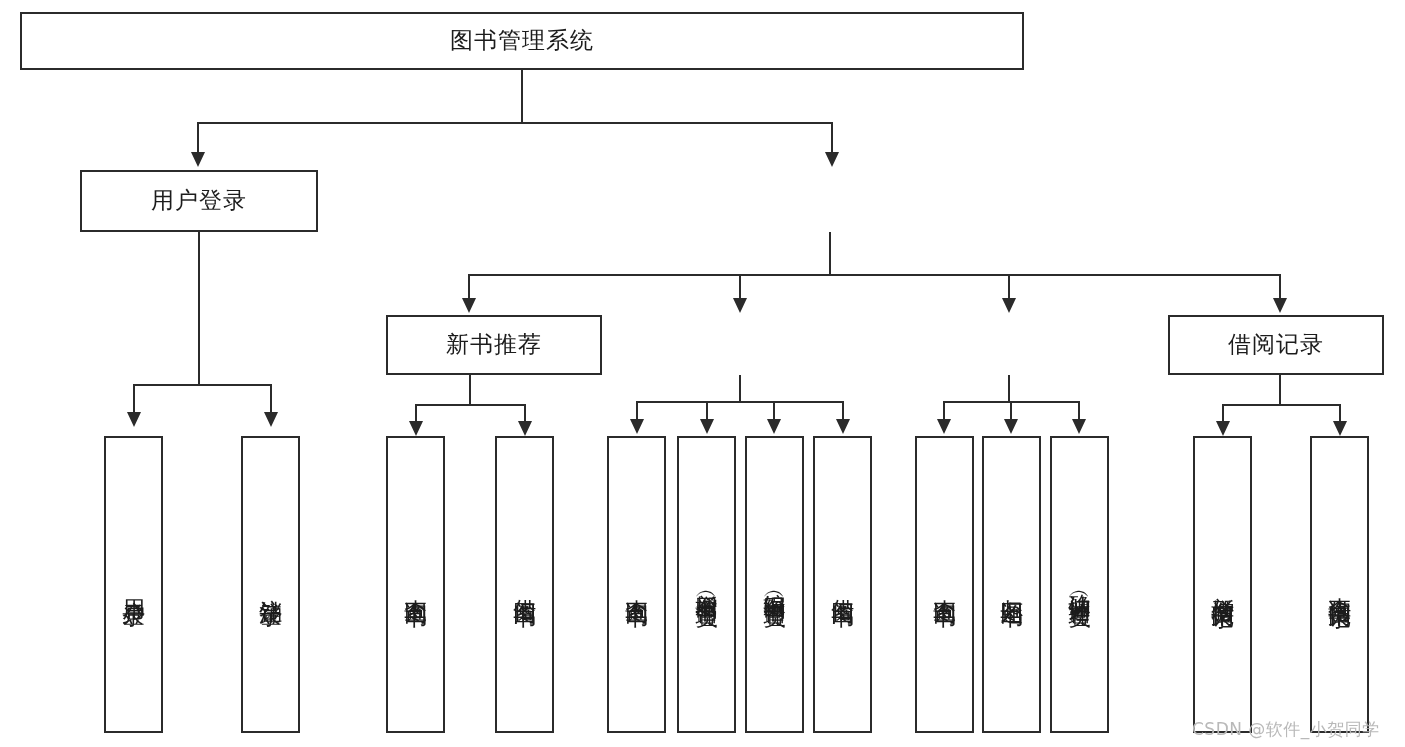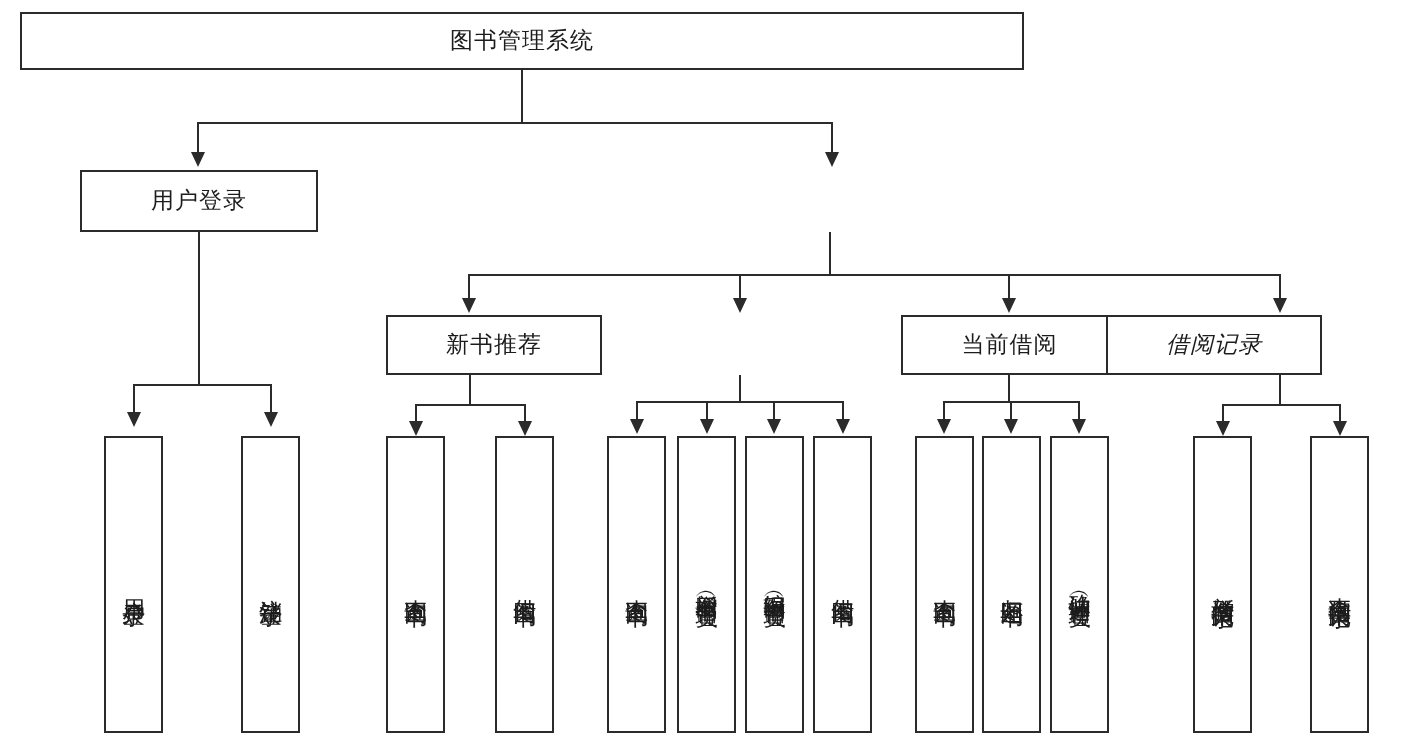--- a/index.html
+++ b/index.html
@@ -139,25 +139,22 @@
   <div class="node horiz" style="left:80px; top:170px; width:238px; height:62px;">
     <span>用户登录</span>
   </div>
 
 
   <div class="node horiz" style="left:362px; top:315px; width:216px; height:60px;margin-left:24px;">
     <span>新书推荐</span>
   </div>
 
 
-  <div class="node horiz" style="left:901px; top:315px; width:217px; height:60px;">
-    <span>当前借阅</span>
-  </div>
-
-  <div class="node horiz" style="left:1106px; top:315px; width:216px; height:60px;font-style:italic;">
+
+  <div class="node horiz" style="left:1168px; top:315px; width:216px; height:60px;">
     <span>借阅记录</span>
   </div>
 
   <div class="node vert" style="left:104px; top:436px; width:59px; height:297px;">
     <span class="vtext">用户登录</span>
   </div>
   <div class="node vert" style="left:241px; top:436px; width:59px; height:297px;">
     <span class="vtext">注销登录</span>
   </div>
 
@@ -191,14 +188,15 @@
     <span class="vtext">确认归还（管理员）</span>
   </div>
 
   <div class="node vert" style="left:1193px; top:436px; width:59px; height:297px;">
     <span class="vtext">新增借阅记录</span>
   </div>
   <div class="node vert" style="left:1310px; top:436px; width:59px; height:297px;">
     <span class="vtext">查询借阅记录</span>
   </div>
 
+  <div class="watermark" style="left:1192px; top:718px;">CSDN @软件_小贺同学</div>
 
 </div>
 
 </body></html>

